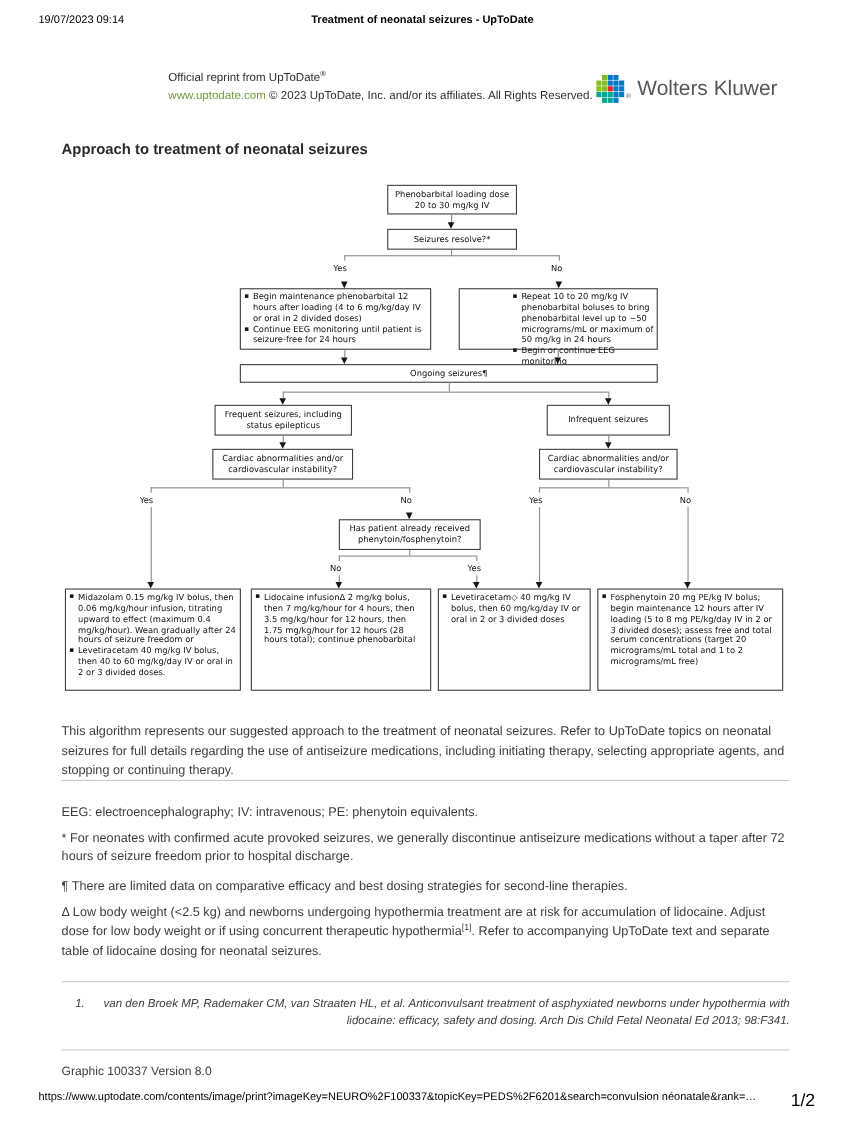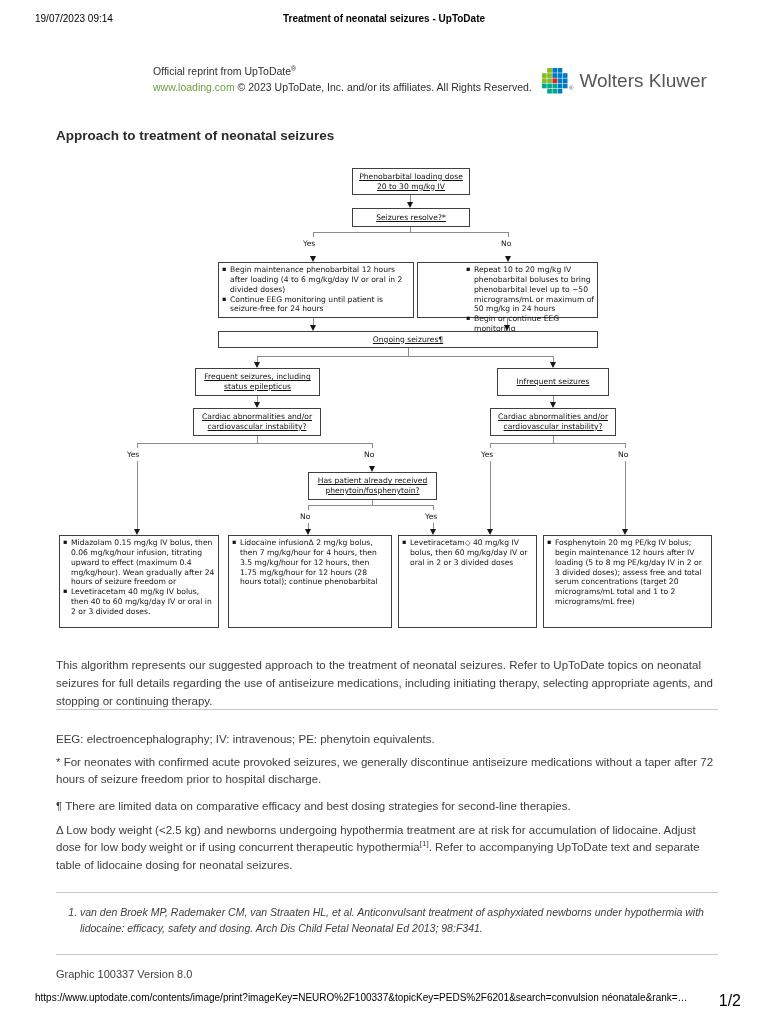--- a/index.html
+++ b/index.html
@@ -19,52 +19,52 @@
   .reprint .link{color:#6d9c3d;}
   .wolters{position:absolute;left:542px;top:68px;display:flex;align-items:center;}
   .wolters .name{font-size:19px;color:#55565b;margin-left:6px;}
   .wolters .reg{font-size:6px;color:#55565b;align-self:flex-end;margin:0 0 3px 1px;}
 
   .doc-heading{position:absolute;left:56px;top:128px;font-size:13.5px;font-weight:bold;color:#2b2b2b;}
 
   
   .fc{position:absolute;left:0;top:160px;width:768px;height:478px;font-family:"DejaVu Sans",sans-serif;font-size:7.6px;line-height:1.3;color:#111;}
   .fbox{position:absolute;border:1px solid #3f3f3f;background:#fff;box-sizing:border-box;}
-  .fbox.center{display:flex;align-items:center;justify-content:center;text-align:center;padding:2px 3px;text-decoration:underline;}
+  .fbox.center{display:flex;align-items:center;justify-content:center;text-align:center;padding:2px 3px;}
   .fbox.bullets{padding:2px 3px;}
   .fbox ul{margin:0;padding:0;list-style:none;}
   .fbox li{position:relative;padding-left:8px;}
   .fbox li::before{content:"▪";position:absolute;left:0;top:0;font-size:6.5px;}
   .hline,.vline{position:absolute;background:#8b8b8b;}
   .hline{height:1px;}.vline{width:1px;}
   .arr{position:absolute;width:0;height:0;border-left:3.5px solid transparent;border-right:3.5px solid transparent;border-top:6px solid #151515;}
   .flbl{position:absolute;font-size:7.6px;color:#111;}
 
   
   .intro{position:absolute;left:56px;top:644px;width:662px;font-size:11.5px;line-height:1.6;color:#3d3d3d;}
   .hr{position:absolute;left:56px;width:662px;border-top:1px solid #c9c9c9;height:0;}
   .txt{position:absolute;left:56px;width:662px;font-size:11.5px;line-height:1.55;color:#3d3d3d;}
   sup.cite{font-size:8px;line-height:0;}
   .refs{position:absolute;left:56px;top:902px;width:662px;font-size:10.5px;font-style:italic;color:#3d3d3d;}
   .refs ol{margin:3px 0 0 0;padding-left:24px;}
-  .refs li{line-height:1.5;}
+  .refs li{line-height:1.5;text-align:right;}
   .graphic{position:absolute;left:56px;top:968px;font-size:11px;color:#3d3d3d;}
 </style>
 </head>
 <body>
 
 <div class="page">
 
   <div class="hdr-date">19/07/2023 09:14</div>
   <div class="hdr-title">Treatment of neonatal seizures - UpToDate</div>
 
 
   <div class="reprint">
     <div><span>Official reprint from UpToDate</span><sup>®</sup></div>
-    <div><span class="link">www.loading.com</span><span> © 2023 UpToDate, Inc. and/or its affiliates. All Rights Reserved.</span></div>
+    <div><span class="link">www.uptodate.com</span><span> © 2023 UpToDate, Inc. and/or its affiliates. All Rights Reserved.</span></div>
   </div>
 
   <div class="wolters">
     <svg class="globe" width="26" height="26" viewBox="0 0 26 26">
       <rect x="5.2" y="0" width="4.7" height="4.7" fill="#85bc20"></rect>
         <rect x="10.4" y="0" width="4.7" height="4.7" fill="#007ac3"></rect>
         <rect x="15.6" y="0" width="4.7" height="4.7" fill="#007ac3"></rect>
       <rect x="0" y="5.2" width="4.7" height="4.7" fill="#85bc20"></rect>
         <rect x="5.2" y="5.2" width="4.7" height="4.7" fill="#85bc20"></rect>
         <rect x="10.4" y="5.2" width="4.7" height="4.7" fill="#007ac3"></rect>
@@ -87,21 +87,21 @@
     <span class="reg">®</span>
     <span class="name">Wolters Kluwer</span>
   </div>
 
   <div class="doc-heading">Approach to treatment of neonatal seizures</div>
 
   <div class="fc">
 
     <div class="fbox center" style="left:352px;top:8px;width:118px;min-height:27px;">Phenobarbital loading dose 20 to 30 mg/kg IV</div>
     <div class="fbox center" style="left:352px;top:48px;width:118px;min-height:19px;">Seizures resolve?*</div>
-    <div class="fbox bullets" style="left:218px;top:102px;width:196px;height:56px;">
+    <div class="fbox bullets" style="left:218px;top:102px;width:174px;height:56px;">
         <ul>
           <li>Begin maintenance phenobarbital 12 hours after loading (4 to 6 mg/kg/day IV or oral in 2 divided doses)</li>
           <li>Continue EEG monitoring until patient is seizure-free for 24 hours</li>
         </ul>
       </div>
     <div class="fbox bullets" style="left:417px;top:102px;width:181px;height:56px;padding-left:48px;">
         <ul>
           <li>Repeat 10 to 20 mg/kg IV phenobarbital boluses to bring phenobarbital level up to ~50 micrograms/mL or maximum of 50 mg/kg in 24 hours</li>
           <li>Begin or continue EEG monitoring</li>
         </ul>

